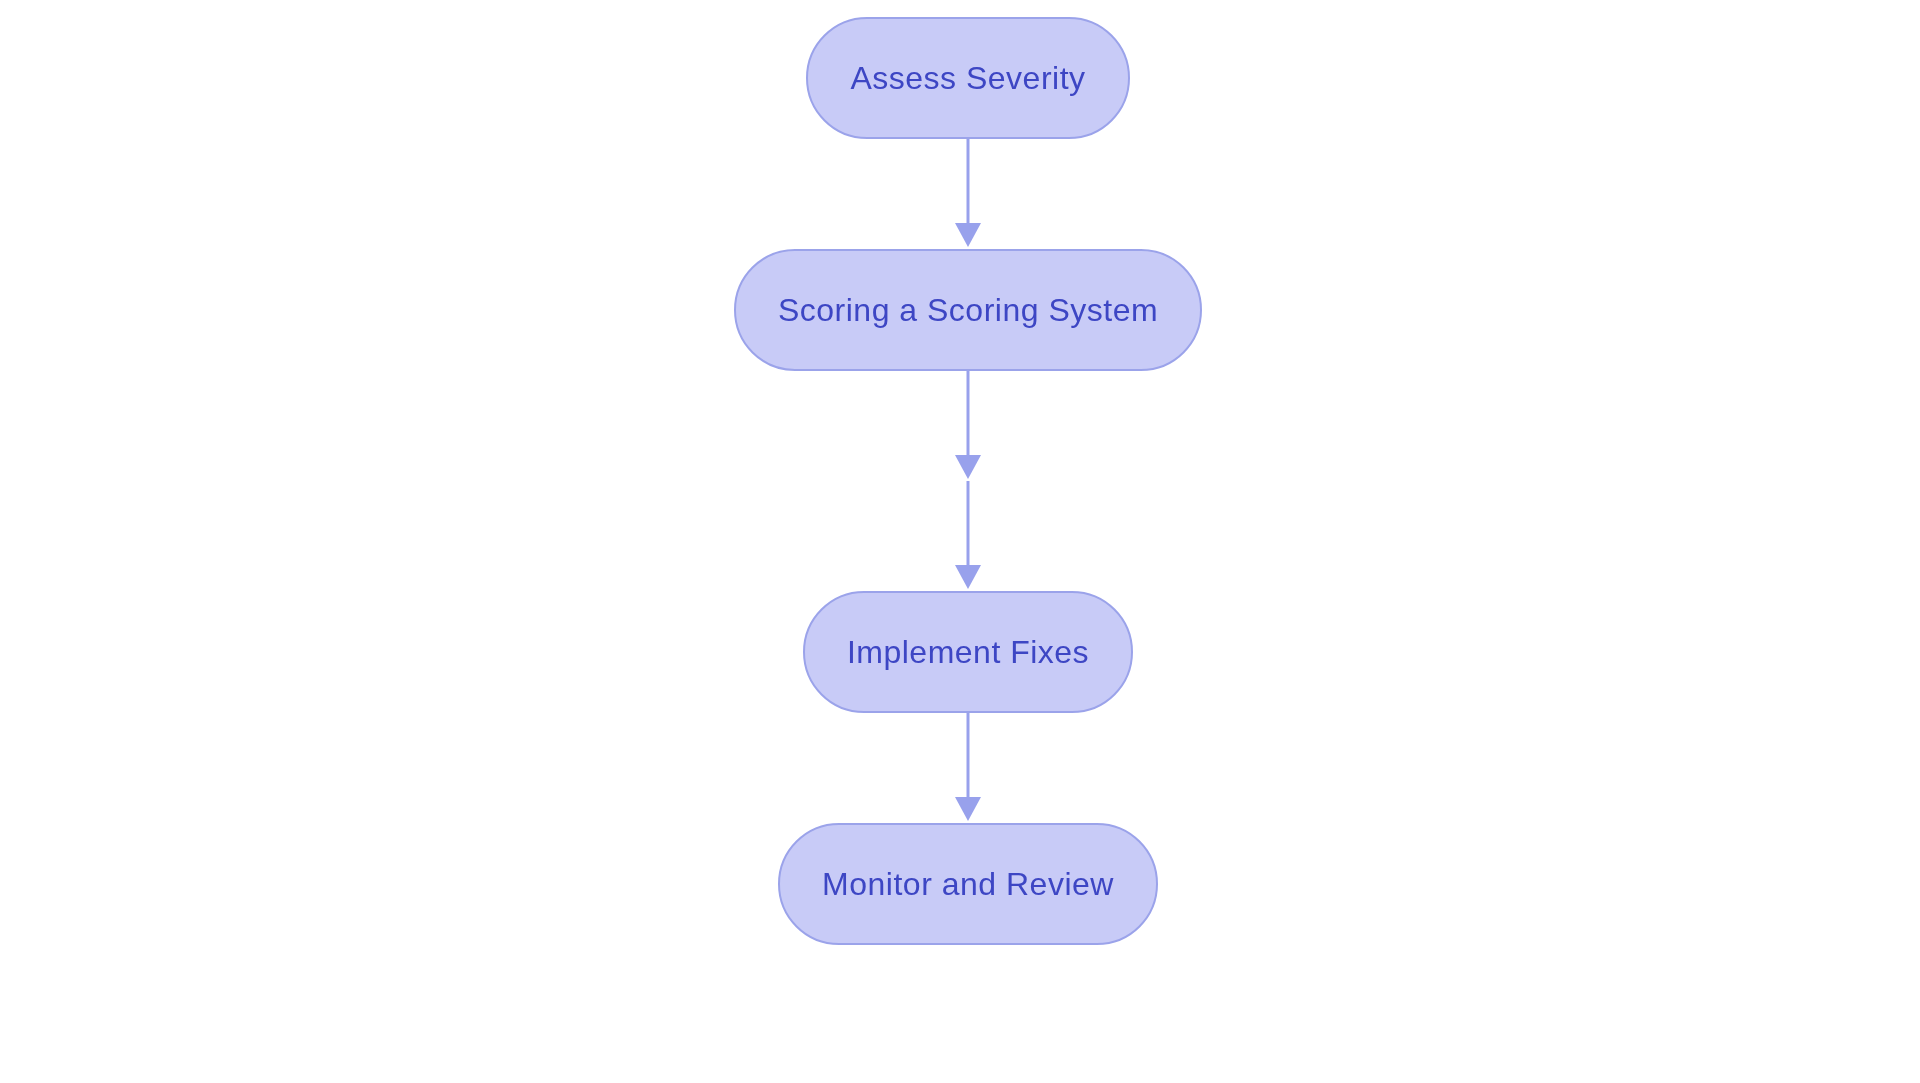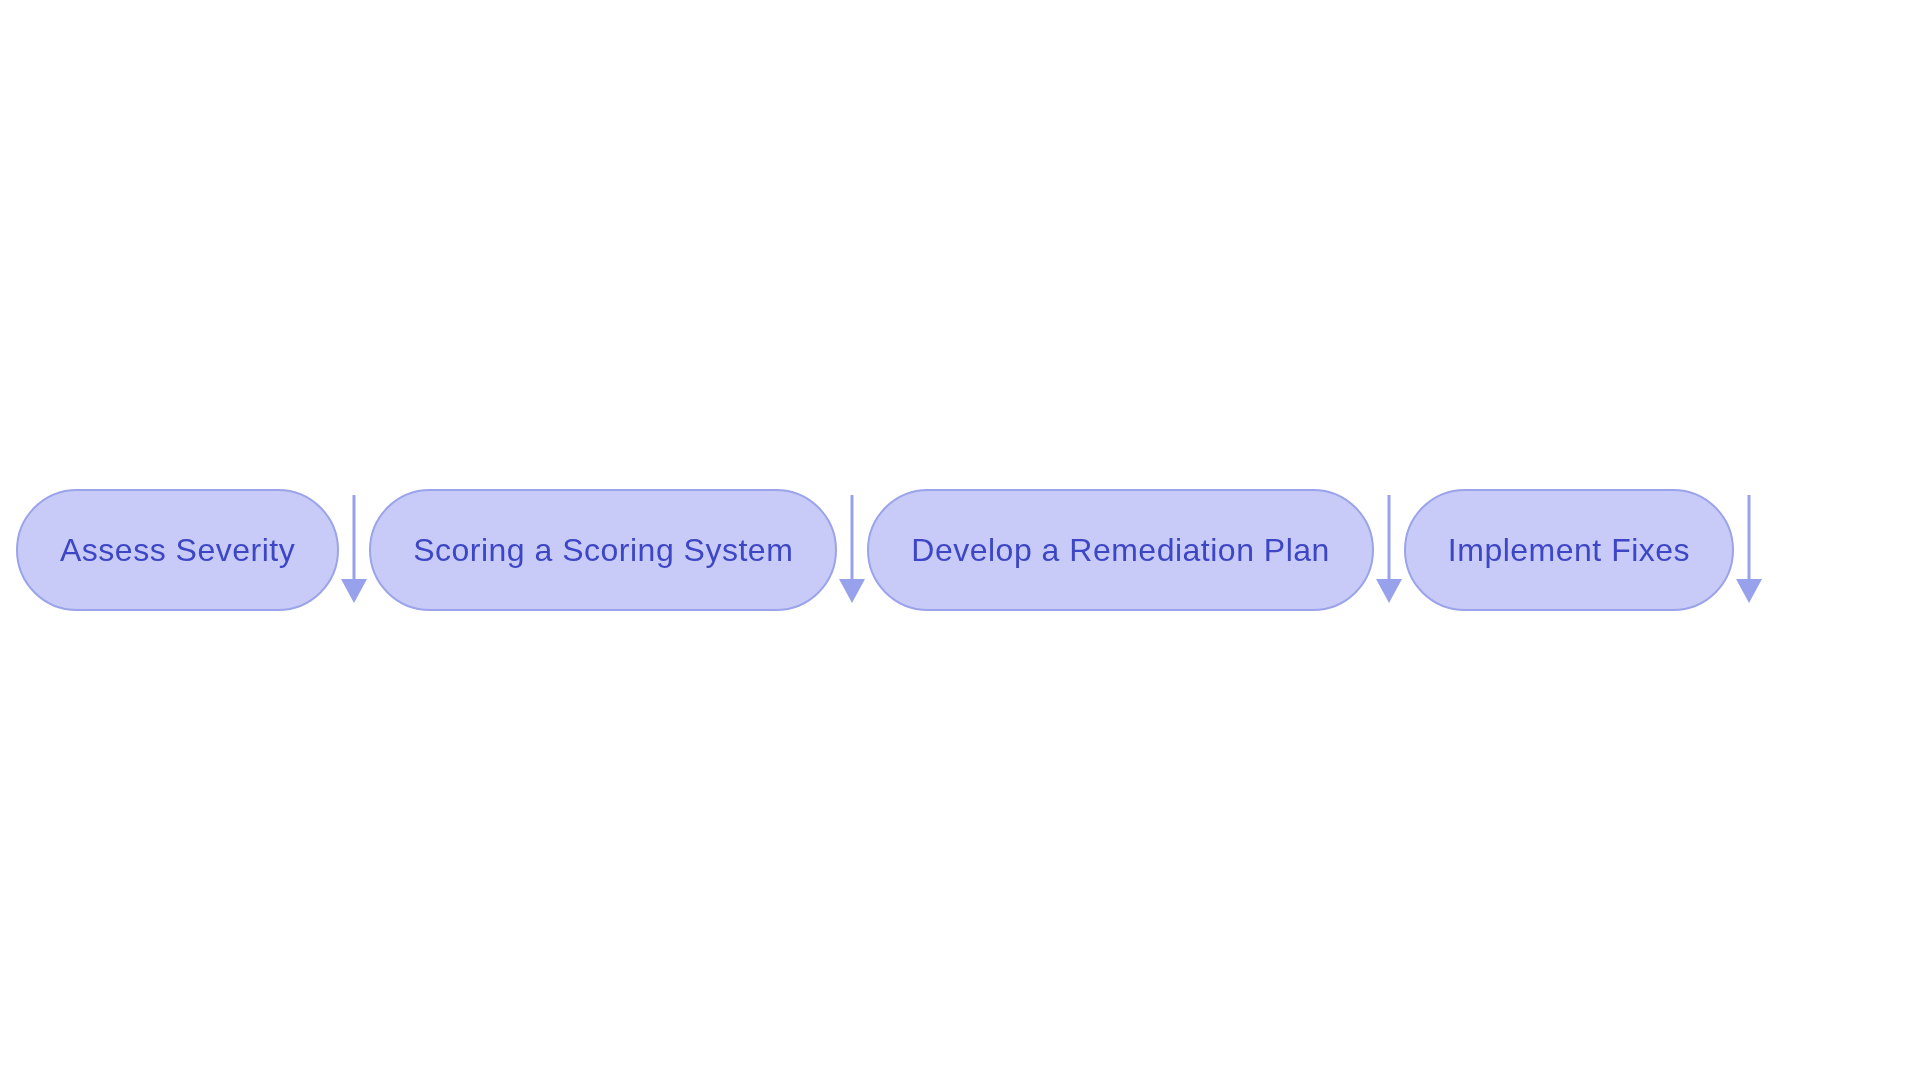--- a/index.html
+++ b/index.html
@@ -7,21 +7,21 @@
     padding: 0;
     background: #ffffff;
   }
   .canvas {
     position: relative;
     width: 1920px;
     height: 1083px;
     background: #ffffff;
     overflow: hidden;
     display: flex;
-    flex-direction: row;
+    flex-direction: column;
     align-items: center;
     padding-top: 17px;
     box-sizing: border-box;
     font-family: "Liberation Sans", "DejaVu Sans", sans-serif;
     padding-left: 16px;
   }
   .node {
     height: 122px;
     box-sizing: border-box;
     border: 2px solid #9ba3ea;
@@ -68,32 +68,32 @@
 
   <div class="node">
     <span class="node-label">Scoring a Scoring System</span>
   </div>
 
   <svg class="arrow" width="30" height="110" viewBox="0 0 30 110">
     <line x1="15" y1="0" x2="15" y2="86"></line>
     <polygon points="2,84 28,84 15,108"></polygon>
   </svg>
 
-  <div class="node">
-    <span class="node-label">Develop a Remediation Plan</span>
-  </div>
 
   <svg class="arrow" width="30" height="110" viewBox="0 0 30 110">
     <line x1="15" y1="0" x2="15" y2="86"></line>
     <polygon points="2,84 28,84 15,108"></polygon>
   </svg>
 
   <div class="node">
     <span class="node-label">Implement Fixes</span>
   </div>
 
   <svg class="arrow" width="30" height="110" viewBox="0 0 30 110">
     <line x1="15" y1="0" x2="15" y2="86"></line>
     <polygon points="2,84 28,84 15,108"></polygon>
   </svg>
 
+  <div class="node">
+    <span class="node-label">Monitor and Review</span>
+  </div>
 
 </div>
 
 </body></html>

